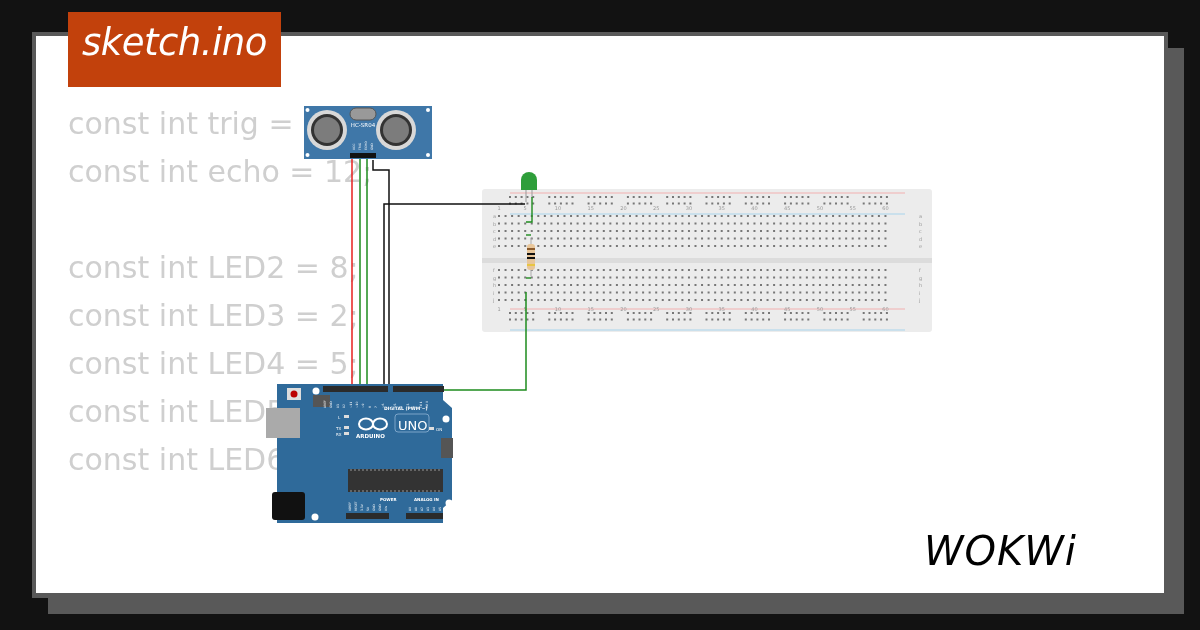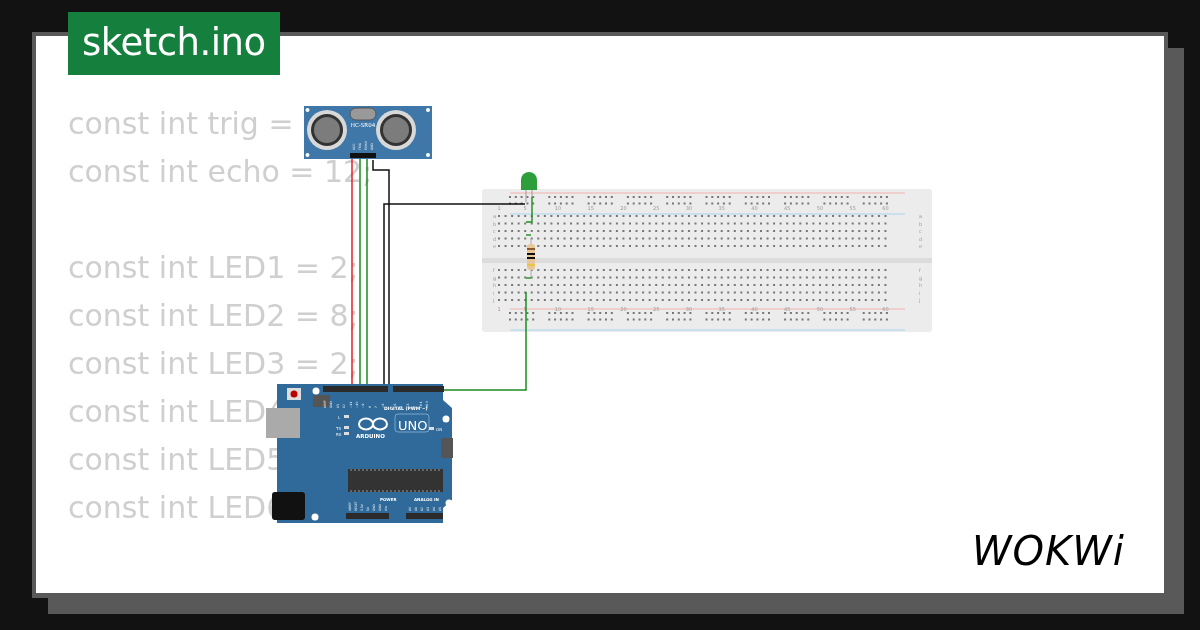--- a/index.html
+++ b/index.html
@@ -1,36 +1,35 @@
 <!DOCTYPE html>
 <html><head>
 <meta charset="utf-8">
 <style>
   html,body{margin:0;padding:0;}
   body{width:1200px;height:630px;background:#121212;position:relative;overflow:hidden;font-family:"DejaVu Sans",sans-serif;}
   .shadow{position:absolute;left:48px;top:48px;width:1136px;height:566px;background:#595959;}
   .frame{position:absolute;left:32px;top:32px;width:1136px;height:566px;background:#595959;}
   .paper{position:absolute;left:36px;top:36px;width:1128px;height:557px;background:#ffffff;overflow:hidden;}
-  .tab{position:absolute;left:68px;top:12px;height:63px;padding:0 14px;background:#15803d;color:#fff;font-family:"DejaVu Sans",sans-serif;font-size:37px;line-height:62px;letter-spacing:-0.5px;}
+  .tab{position:absolute;left:68px;top:12px;height:75px;padding:0 14px;background:#c2410c;color:#fff;font-family:"DejaVu Sans",sans-serif;font-size:37px;line-height:62px;letter-spacing:-0.5px;font-style:italic;}
   .code{position:absolute;left:32px;top:64px;margin:0;color:#cfcfcf;font-family:"DejaVu Sans",sans-serif;font-size:30px;line-height:48px;}
   .code .line{display:block;height:48px;white-space:pre;}
   svg.circuit{position:absolute;left:0;top:0;}
-  .logo{position:absolute;left:972px;top:528px;font-family:"DejaVu Sans",sans-serif;font-size:40px;font-weight:normal;color:#000;letter-spacing:1px;font-style:italic;}
+  .logo{position:absolute;left:924px;top:528px;font-family:"DejaVu Sans",sans-serif;font-size:40px;font-weight:normal;color:#000;letter-spacing:1px;font-style:italic;}
 </style>
 </head>
 <body>
 
 <div class="shadow"></div>
 <div class="frame"></div>
 <div class="paper">
   <div class="code">
     <span class="line">const int trig = 13;</span>
     <span class="line">const int echo = 12;</span>
     <span class="line"></span>
-    <span class="line">const int LED1 = 2;</span>
     <span class="line">const int LED2 = 8;</span>
     <span class="line">const int LED3 = 2;</span>
     <span class="line">const int LED4 = 5;</span>
     <span class="line">const int LED5 = 6;</span>
     <span class="line">const int LED6 = 7;</span>
   </div>
 </div>
 
 <div class="tab">sketch.ino</div>
 

